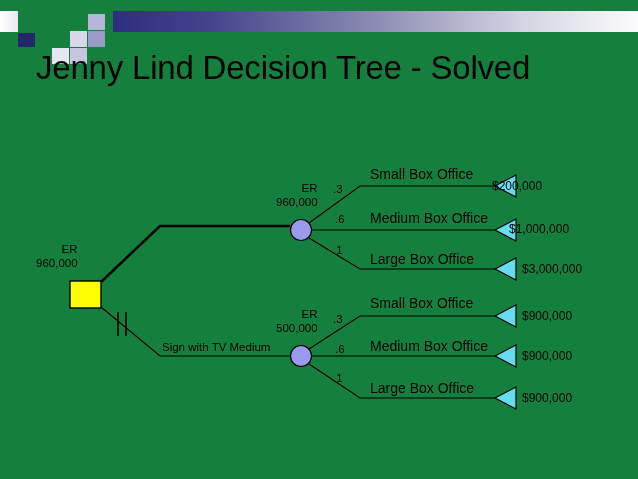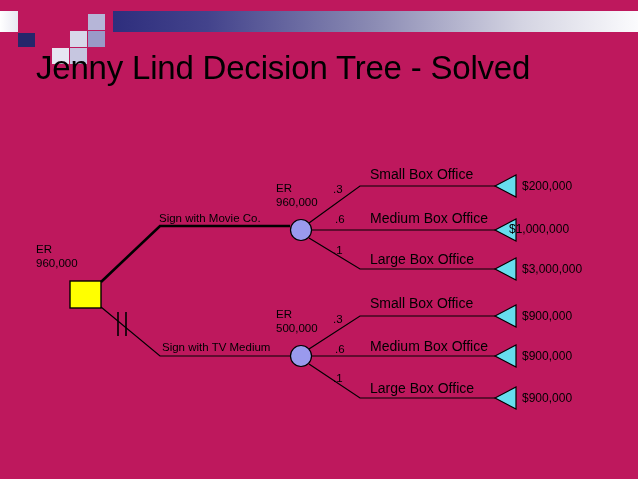--- a/index.html
+++ b/index.html
@@ -4,21 +4,21 @@
 <style>
   html, body {
     margin: 0;
     padding: 0;
     background: #ffffff;
   }
   #slide {
     position: relative;
     width: 638px;
     height: 479px;
-    background: #be185d;
+    background: #15803d;
     overflow: hidden;
     font-family: "Liberation Sans", sans-serif;
   }
 
   
   #header-bar {
     position: absolute;
     left: 113px;
     top: 11px;
     width: 525px;
@@ -53,21 +53,21 @@
   .lbl {
     position: absolute;
     font-size: 11.5px;
     line-height: 14px;
     color: #000000;
     white-space: nowrap;
   }
   .lbl-er {
     font-size: 11.5px;
     line-height: 14px;
-    text-align: left;
+    text-align: right;
   }
   .lbl-prob { font-size: 11.5px; }
   .lbl-payoff { font-size: 12px; }
   .lbl-branch { font-size: 11.5px; }
   .lbl-outcome { font-size: 14px; }
 </style>
 </head>
 <body>
 
 <div id="slide">
@@ -114,41 +114,40 @@
     <polygon points="495,316 516,305 516,327" fill="#66ddee" stroke="#000000" stroke-width="1.2"></polygon>
     <polygon points="495,356 516,345 516,367" fill="#66ddee" stroke="#000000" stroke-width="1.2"></polygon>
     <polygon points="495,398 516,387 516,409" fill="#66ddee" stroke="#000000" stroke-width="1.2"></polygon>
   </svg>
 
   <div class="lbl lbl-er" style="left:36px; top:242px;">
     <span>ER</span><br>
     <span>960,000</span>
   </div>
 
-  <div class="lbl lbl-branch" style="left:159px; top:211px;">Sign with Movie Co.</div>
   <div class="lbl lbl-branch" style="left:162px; top:340px;">Sign with TV Medium</div>
 
   <div class="lbl lbl-er" style="left:276px; top:181px;">
     <span>ER</span><br>
     <span>960,000</span>
   </div>
   <div class="lbl lbl-er" style="left:276px; top:307px;">
     <span>ER</span><br>
     <span>500,000</span>
   </div>
 
   <div class="lbl lbl-prob" style="left:333px; top:182px;">.3</div>
   <div class="lbl lbl-prob" style="left:335px; top:212px;">.6</div>
   <div class="lbl lbl-prob" style="left:333px; top:243px;">.1</div>
 
   <div class="lbl lbl-outcome" style="left:370px; top:167px;">Small Box Office</div>
   <div class="lbl lbl-outcome" style="left:370px; top:211px;">Medium Box Office</div>
   <div class="lbl lbl-outcome" style="left:370px; top:252px;">Large Box Office</div>
 
-  <div class="lbl lbl-payoff" style="left:522px; top:179px;">$200,000</div>
+  <div class="lbl lbl-payoff" style="left:492px; top:179px;">$200,000</div>
   <div class="lbl lbl-payoff" style="left:509px; top:222px;">$1,000,000</div>
   <div class="lbl lbl-payoff" style="left:522px; top:262px;">$3,000,000</div>
 
   <div class="lbl lbl-prob" style="left:333px; top:312px;">.3</div>
   <div class="lbl lbl-prob" style="left:335px; top:342px;">.6</div>
   <div class="lbl lbl-prob" style="left:333px; top:371px;">.1</div>
 
   <div class="lbl lbl-outcome" style="left:370px; top:296px;">Small Box Office</div>
   <div class="lbl lbl-outcome" style="left:370px; top:339px;">Medium Box Office</div>
   <div class="lbl lbl-outcome" style="left:370px; top:381px;">Large Box Office</div>

